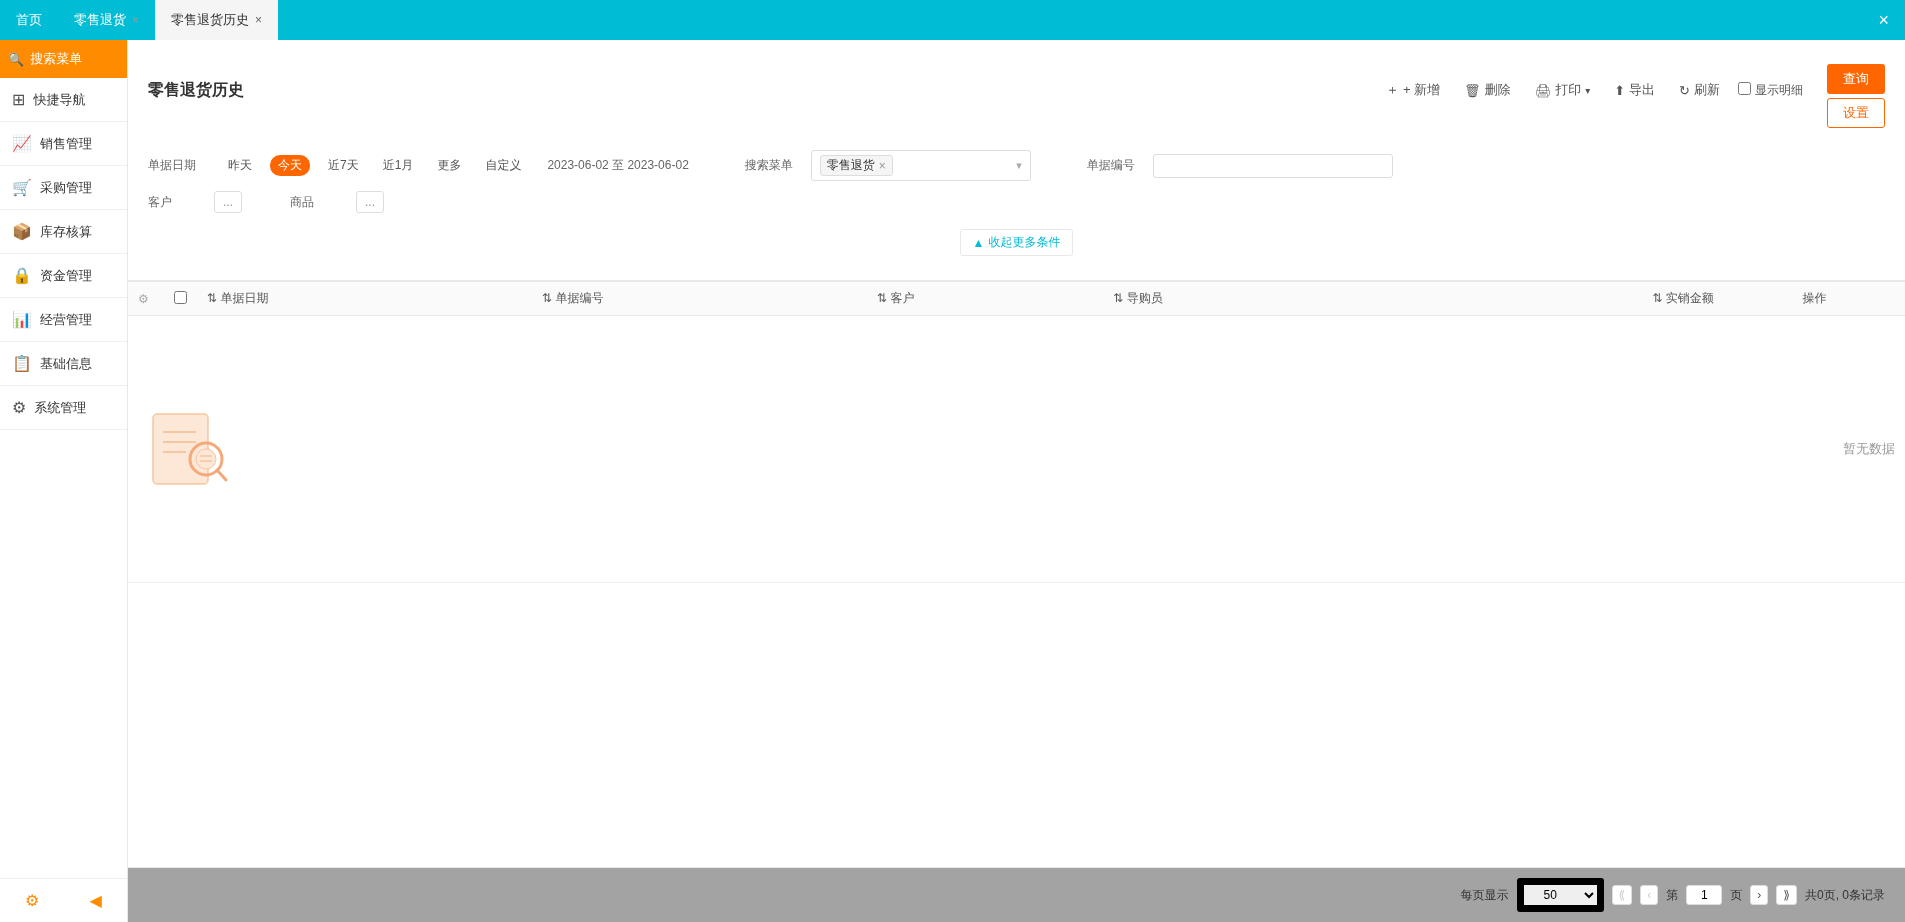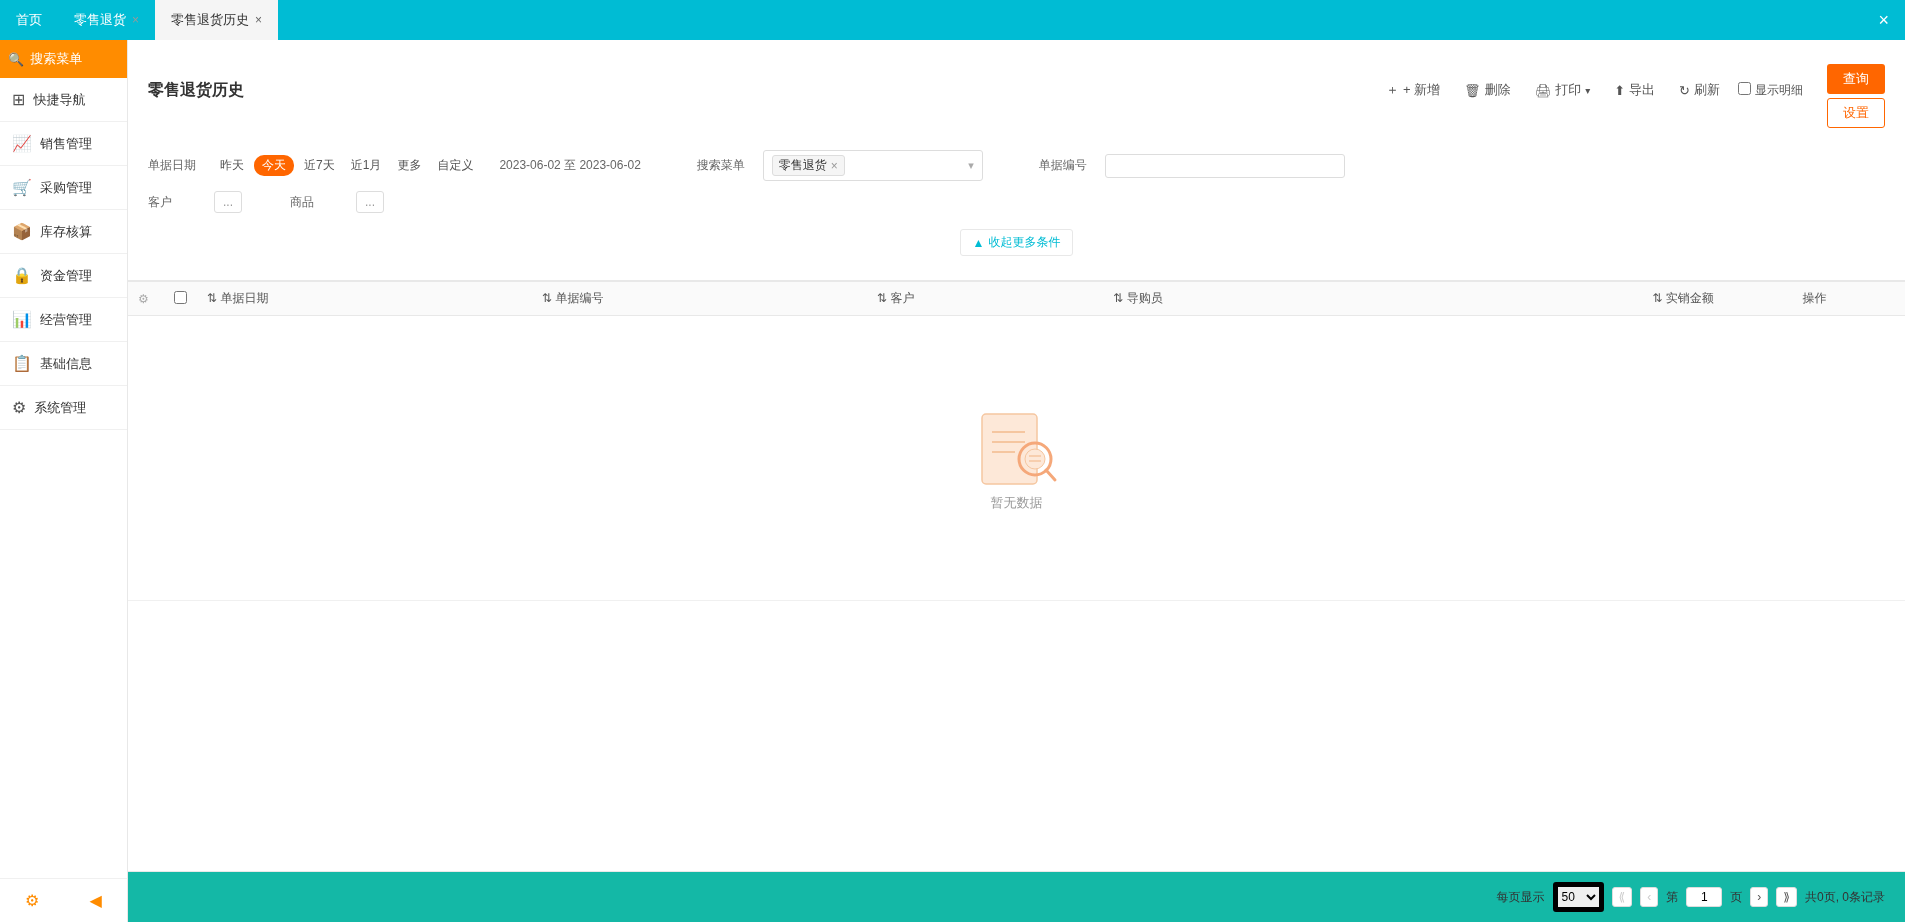--- a/index.html
+++ b/index.html
@@ -179,20 +179,21 @@
     .filter-date-options {
       display: flex;
       align-items: center;
       gap: 4px;
     }
     .date-option {
       font-size: 12px;
       color: #555;
       cursor: pointer;
       padding: 2px 6px;
+      margin-left: 8px;
     }
     .date-option.active {
       background: #ff6600;
       color: #fff;
       border-radius: 10px;
       padding: 2px 8px;
     }
     .date-range-text {
       font-size: 12px;
       color: #666;
@@ -279,46 +280,47 @@
     .data-table tbody td {
       border-bottom: 1px solid #f0f0f0;
       padding: 8px 10px;
     }
     .table-settings-icon {
       color: #aaa;
       cursor: pointer;
     }
     .empty-state {
       display: flex;
-      flex-direction: column;
+      flex-direction: row;
       align-items: center;
       justify-content: space-between;
       padding: 80px 0;
+      gap: 40px;
     }
     .empty-text {
       color: #999;
       font-size: 13px;
     }
 
     
     .pagination-bar {
-      background: #14b8a6;
+      background: #a3a3a3;
       border-top: 1px solid #e8e8e8;
       padding: 10px 20px;
       display: flex;
       align-items: center;
       justify-content: flex-end;
       gap: 8px;
       font-size: 12px;
       flex-shrink: 0;
     }
     .pagination-bar select {
-      border: 5px solid #000000;
-      border-radius: 3px;
-      padding: 2px 0;
+      border: 7px solid #000000;
+      border-radius: 3px;
+      padding: 2px 16px;
       font-size: 12px;
     }
     .pagination-btn {
       border: 1px solid #ddd;
       background: #fff;
       padding: 2px 6px;
       border-radius: 3px;
       cursor: pointer;
       color: #555;
       font-size: 12px;

